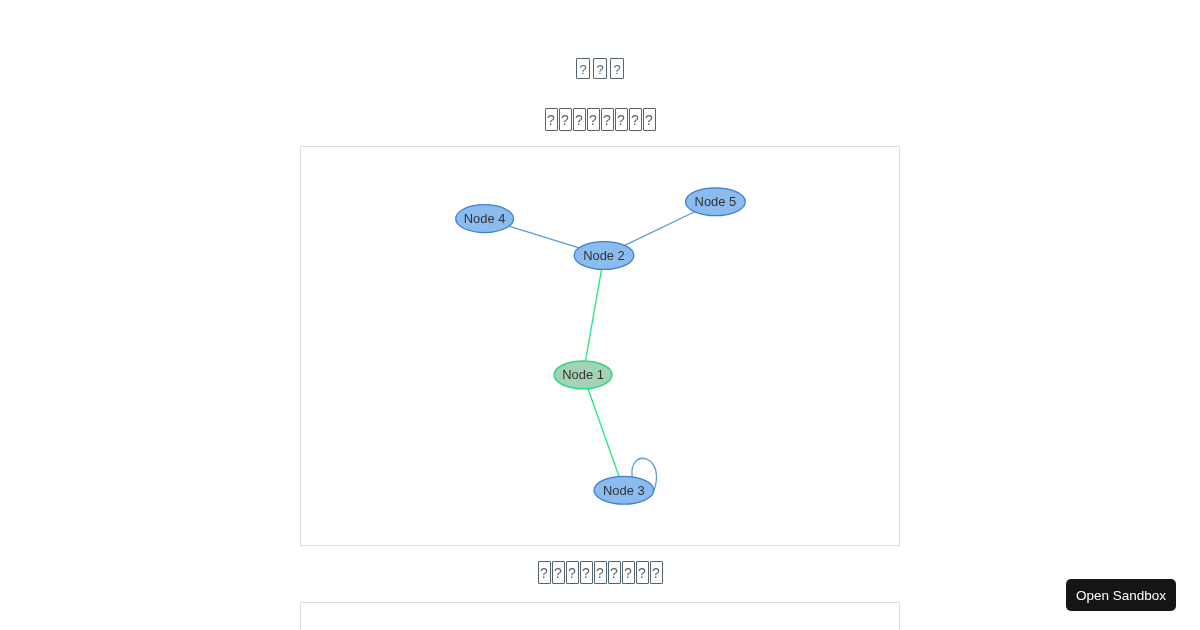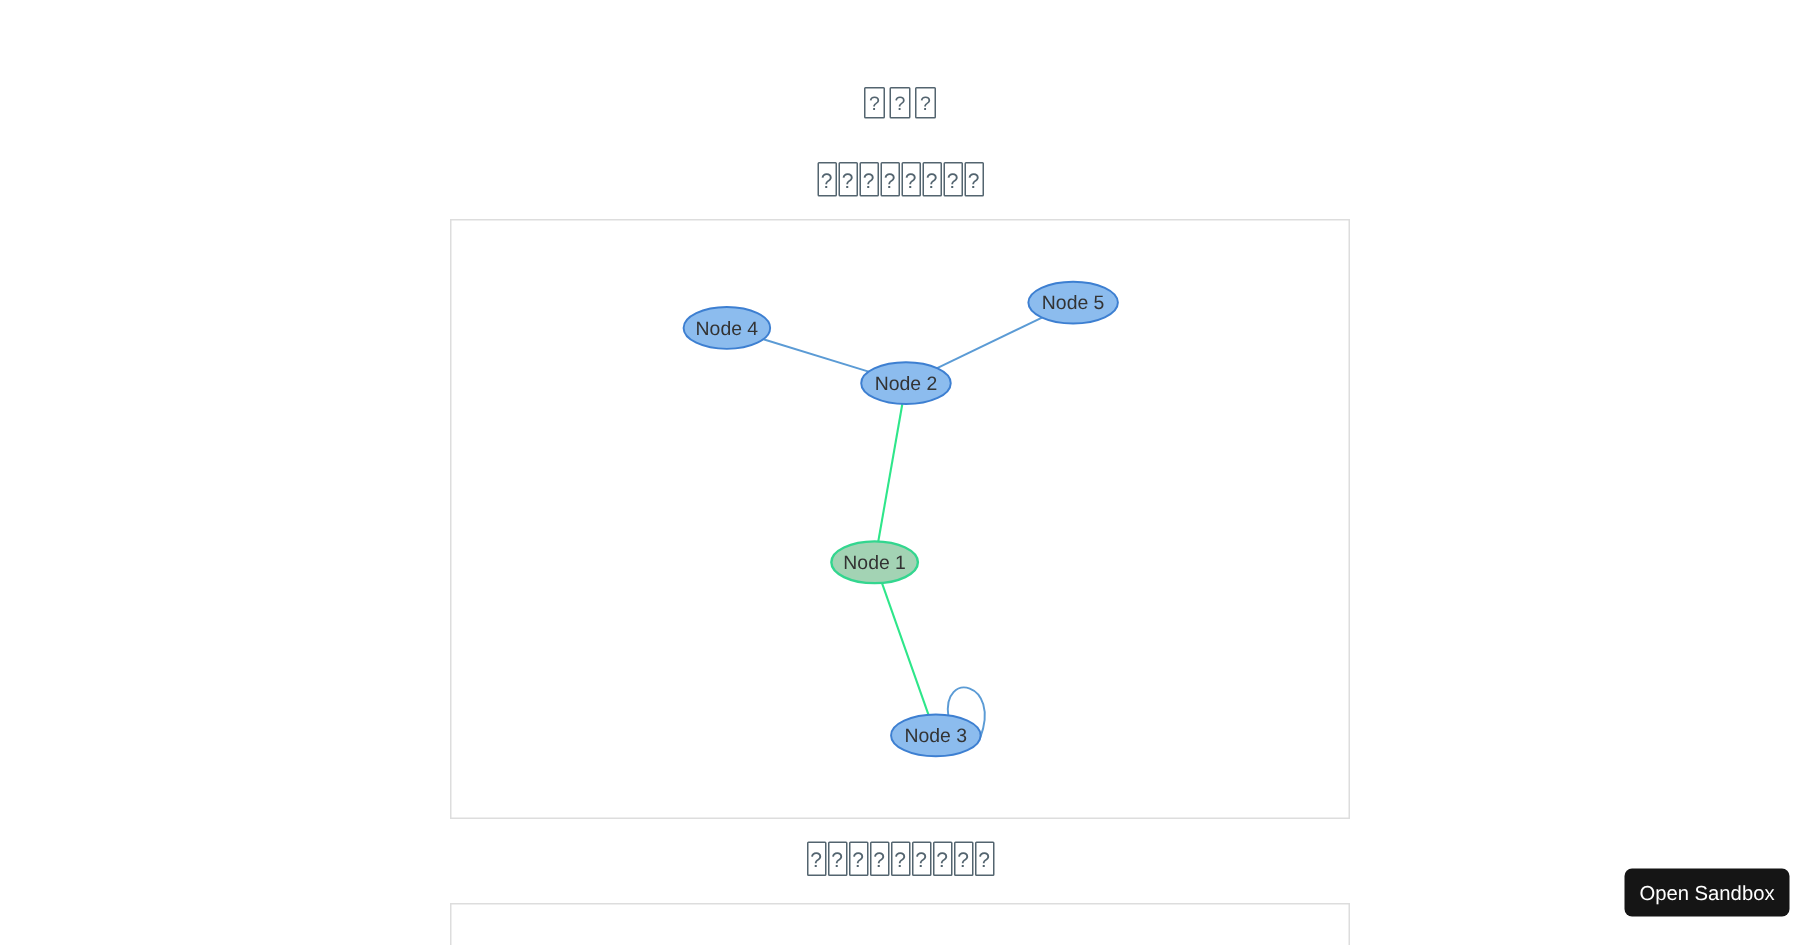--- a/index.html
+++ b/index.html
@@ -139,21 +139,20 @@
     width: 110px;
     height: 32px;
     background: #151515;
     color: #ffffff;
     border: none;
     border-radius: 5px;
     font-family: "Liberation Sans", sans-serif;
     font-size: 13.5px;
     cursor: pointer;
     padding: 0;
-    margin-left: 17px;
   }
 </style>
 </head>
 <body>
 
 <div class="page">
 
   <div class="heading" id="heading-main">
     <span class="tofu-row">
         <span class="tofu"></span>

